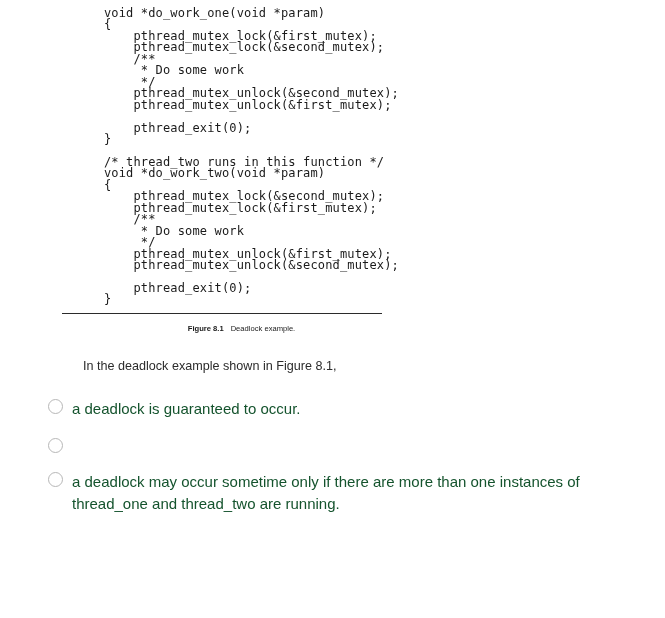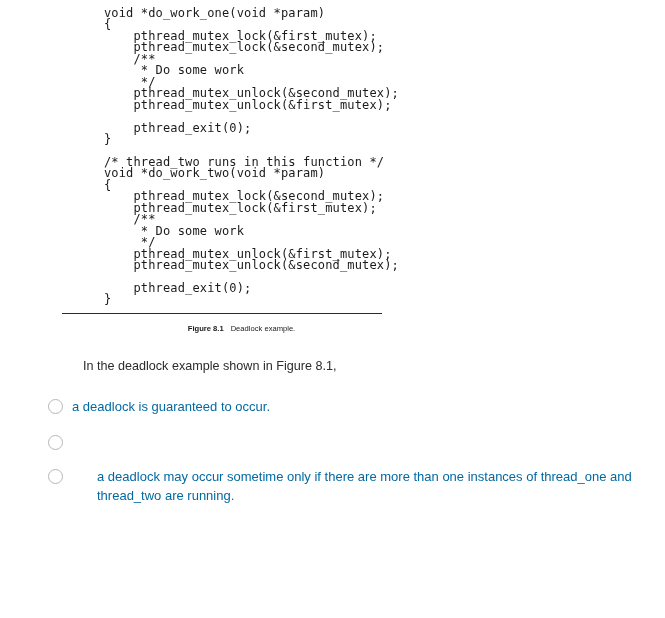--- a/index.html
+++ b/index.html
@@ -92,28 +92,27 @@
     width: 15px;
     height: 15px;
     border: 1.2px solid #b7b7b7;
     border-radius: 50%;
     background: #ffffff;
     margin-top: 1px;
     margin-right: 9px;
     box-sizing: border-box;
   }
   .option-label {
-    font-size: 13px;
-    color: #0369a1;
+    font-size: 15px;
+    color: #14532d;
     line-height: 1.42;
     max-width: 545px;
   }
   .option.tall {
     margin-bottom: 24px;
-    gap: 25px;
   }
 </style>
 </head>
 <body>
 
 <div class="page">
 
   <div class="figure-block">
     <pre class="code">void *do_work_one(void *param)
 {

